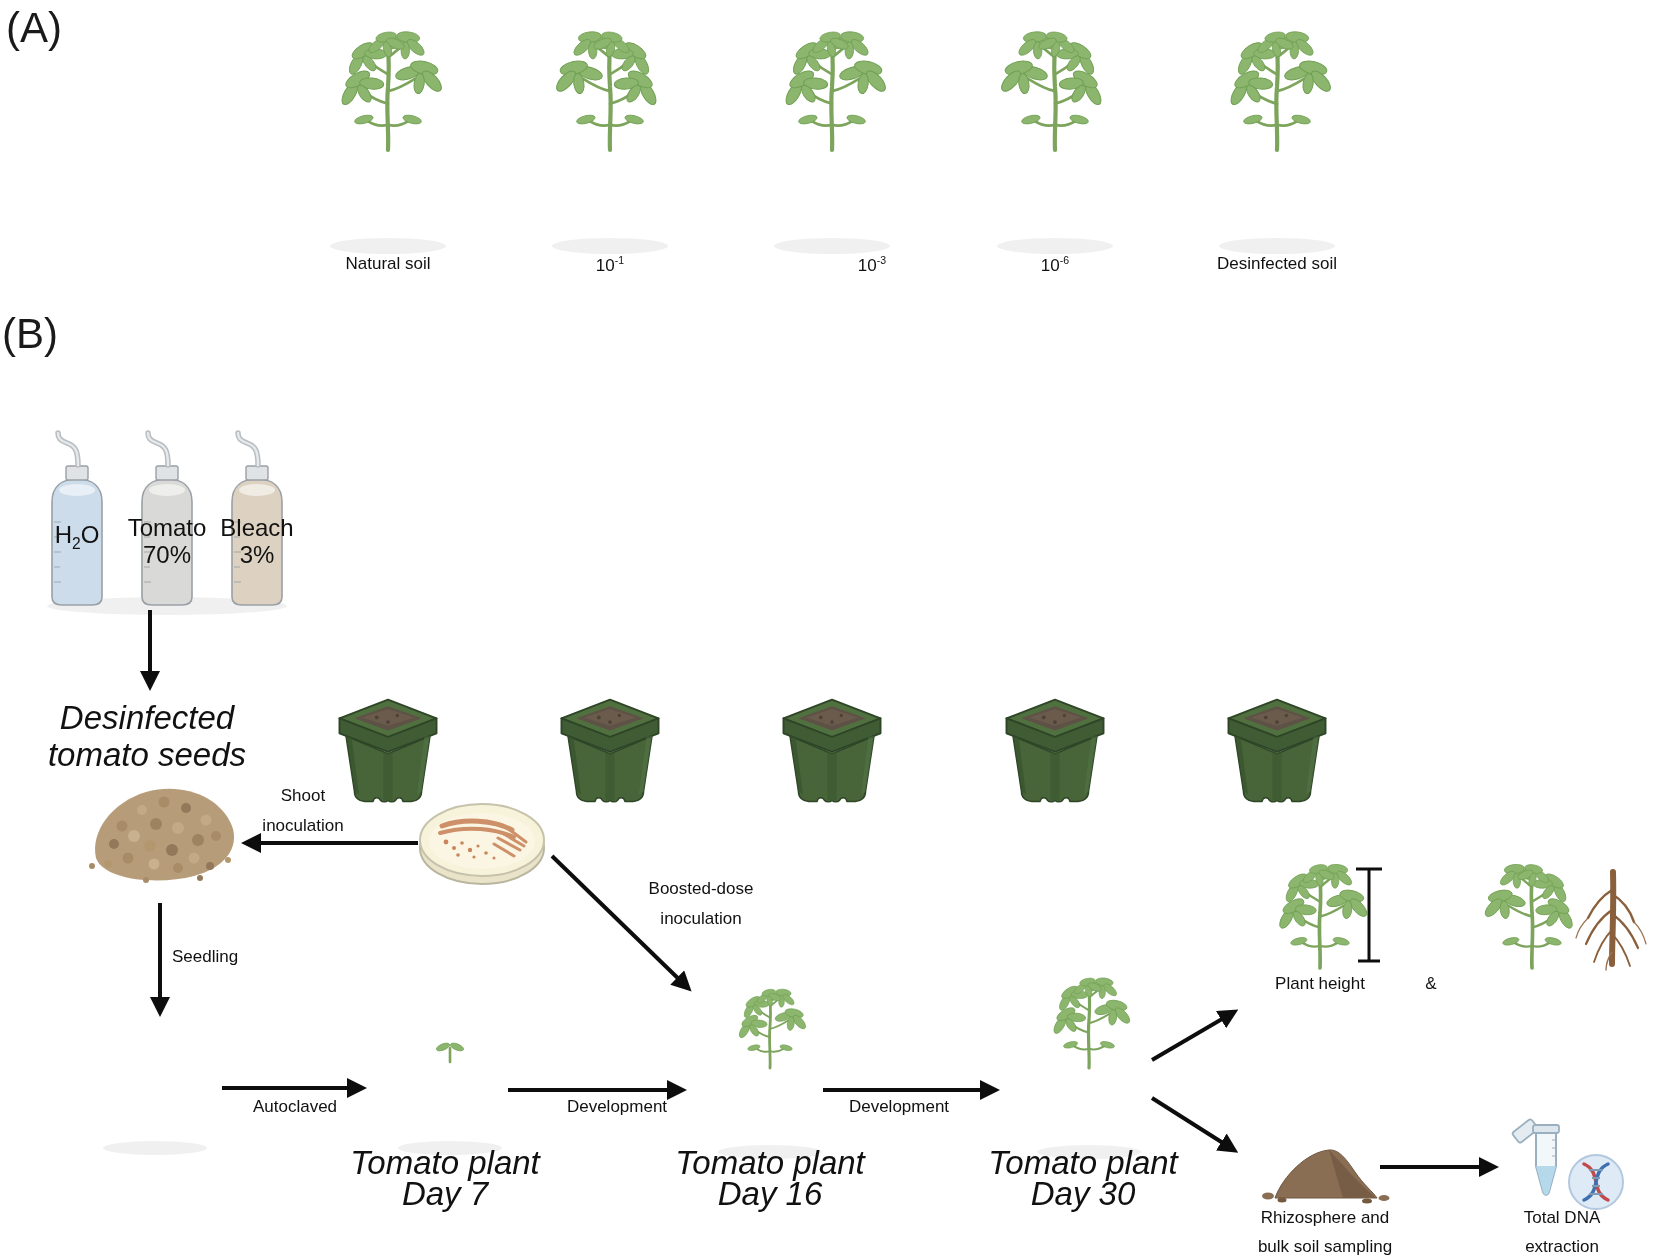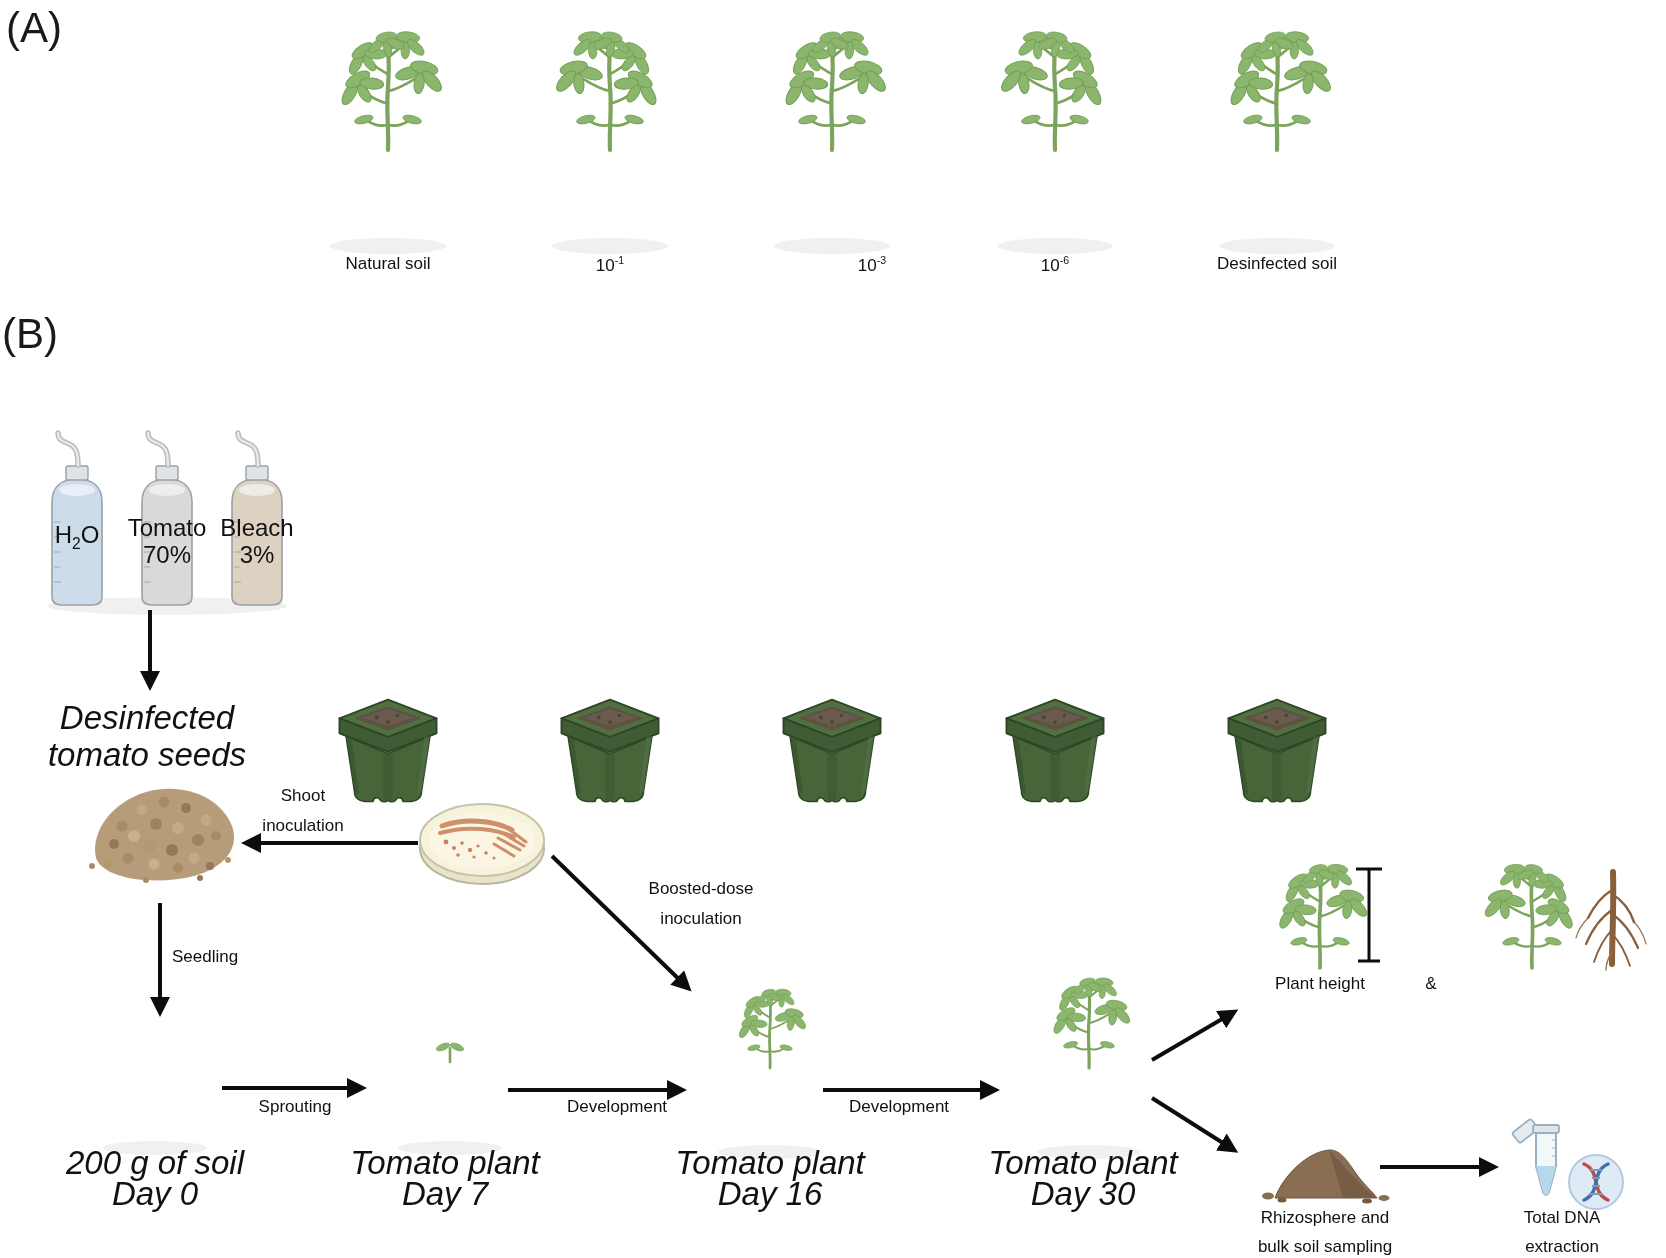--- a/index.html
+++ b/index.html
@@ -293,28 +293,24 @@
       <div>Shoot</div>
       <div>inoculation</div>
     </div>
 
 <div class="lbl cap lh30 c" style="left:701px;top:874px;">
       <div>Boosted-dose</div>
       <div>inoculation</div>
     </div>
 
 <div class="lbl cap" style="left:172px;top:947px;">Seedling</div>
-<div class="lbl cap c" style="left:295px;top:1097px;">Sprouting</div>
+<div class="lbl cap c" style="left:295px;top:1097px;">Autoclaved</div>
 <div class="lbl cap c" style="left:617px;top:1097px;">Development</div>
 <div class="lbl cap c" style="left:899px;top:1097px;">Development</div>
 
-<div class="lbl st lh31 c" style="left:155px;top:1147px;">
-      <div>200 g of soil</div>
-      <div>Day 0</div>
-    </div>
 <div class="lbl st lh31 c" style="left:445px;top:1147px;">
       <div>Tomato plant</div>
       <div>Day 7</div>
     </div>
 <div class="lbl st lh31 c" style="left:770px;top:1147px;">
       <div>Tomato plant</div>
       <div>Day 16</div>
     </div>
 <div class="lbl st lh31 c" style="left:1083px;top:1147px;">
       <div>Tomato plant</div>

